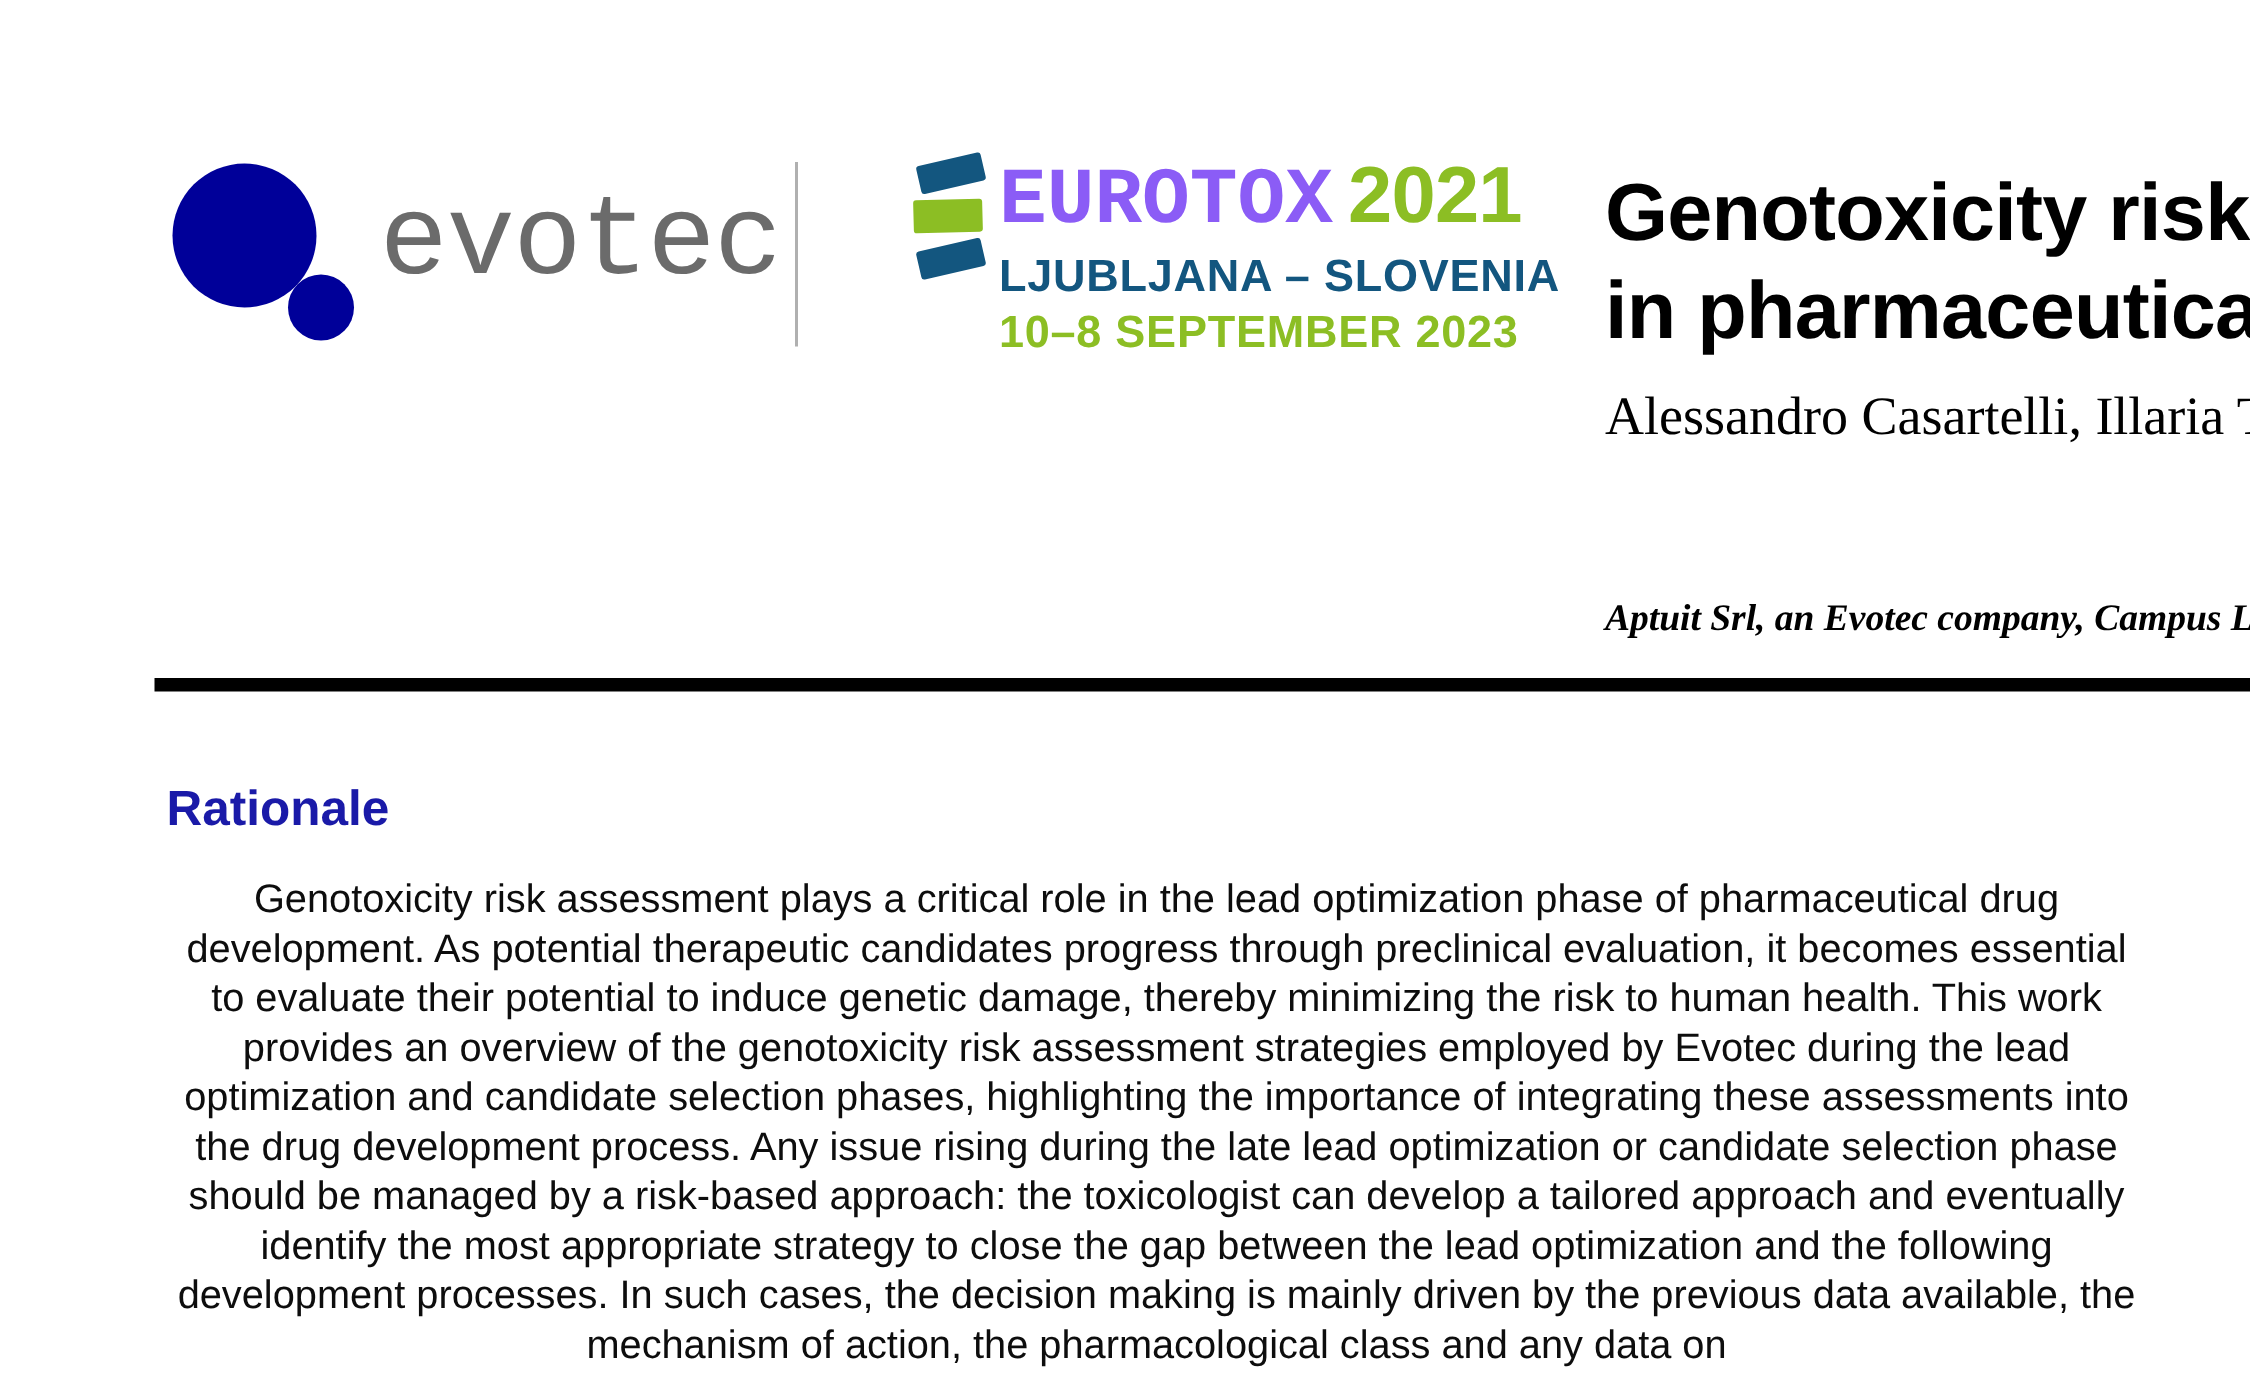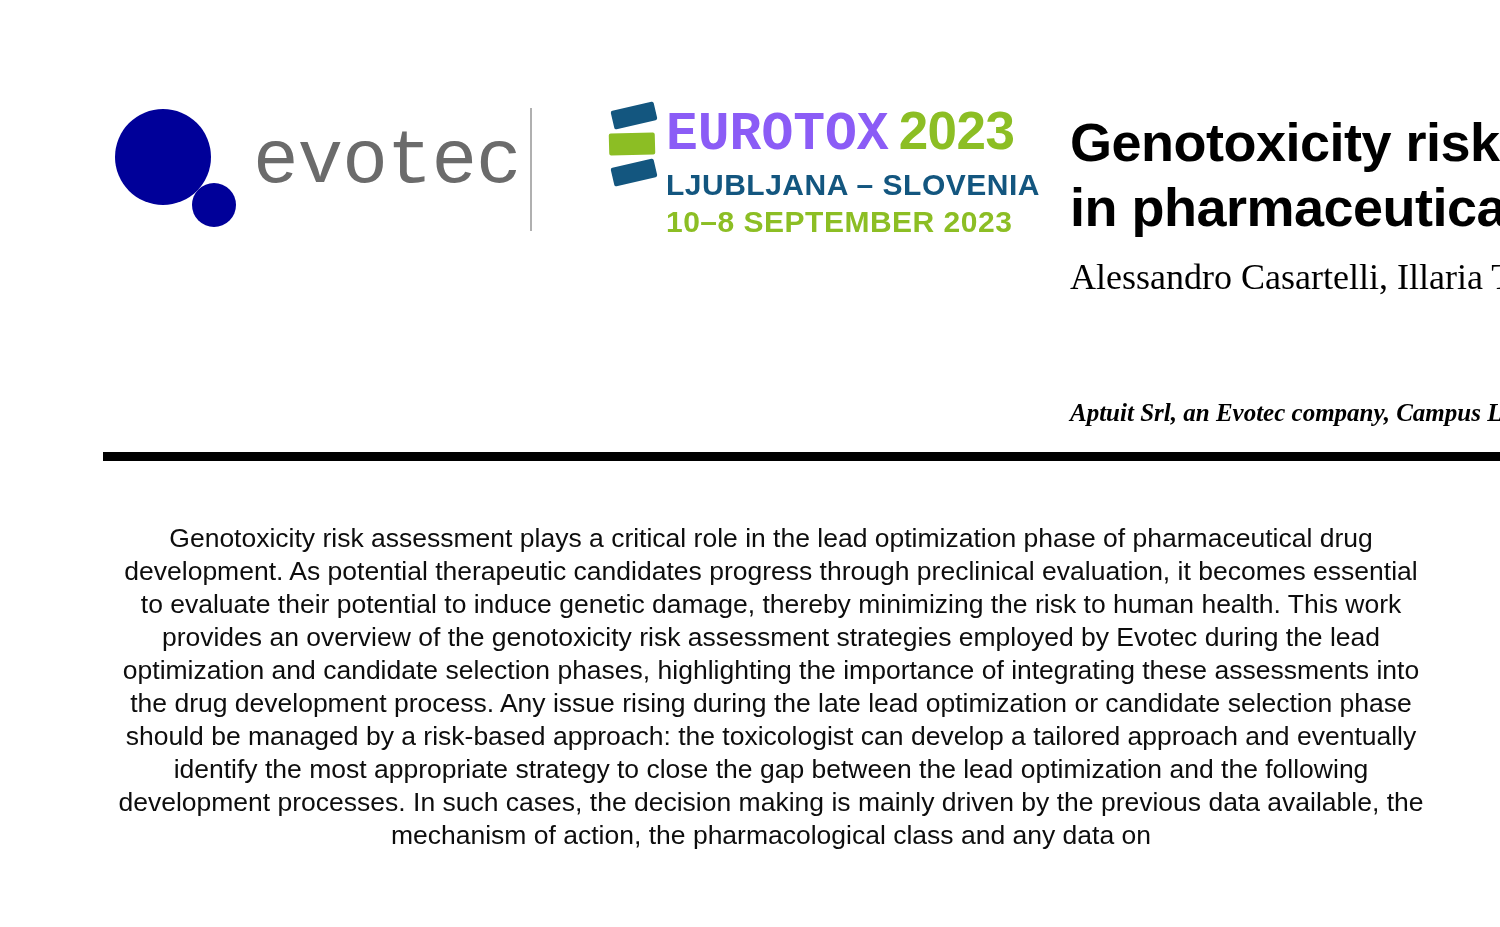--- a/index.html
+++ b/index.html
@@ -260,36 +260,37 @@
 
     <div class="header-divider"></div>
 
     <div class="eurotox-logo">
       <div class="eurotox-mark">
         <div class="bar bar-top"></div>
         <div class="bar bar-mid"></div>
         <div class="bar bar-bot"></div>
       </div>
       <div class="eurotox-title">
-        <span class="eurotox-name">EUROTOX</span><span class="eurotox-year">2023</span>
+        <span class="eurotox-name">EUROTOX</span><span class="eurotox-year">2021</span>
       </div>
       <div class="eurotox-place">LJUBLJANA – SLOVENIA</div>
       <div class="eurotox-dates">10–8 SEPTEMBER 2023</div>
     </div>
 
     <div class="title-block">
       <h1 class="poster-title">
         <span>Genotoxicity risk assessment</span><br>
         <span>in pharmaceutical drug development</span>
       </h1>
       <div class="poster-authors">Alessandro Casartelli, Illaria Tassinari, Maria Cristina Tinari</div>
     </div>
 
     <div class="poster-affiliation">Aptuit Srl, an Evotec company, Campus Levi-Montalcini, Verona, Italy</div>
 
     <div class="header-rule"></div>
   </div>
 
   <div class="content">
+    <h2 class="section-heading">Rationale</h2>
     <p class="section-paragraph">Genotoxicity risk assessment plays a critical role in the lead optimization phase of pharmaceutical drug development. As potential therapeutic candidates progress through preclinical evaluation, it becomes essential to evaluate their potential to induce genetic damage, thereby minimizing the risk to human health. This work provides an overview of the genotoxicity risk assessment strategies employed by Evotec during the lead optimization and candidate selection phases, highlighting the importance of integrating these assessments into the drug development process. Any issue rising during the late lead optimization or candidate selection phase should be managed by a risk-based approach: the toxicologist can develop a tailored approach and eventually identify the most appropriate strategy to close the gap between the lead optimization and the following development processes. In such cases, the decision making is mainly driven by the previous data available, the mechanism of action, the pharmacological class and any data on</p>
   </div>
 
 </div>
 
 </body></html>

